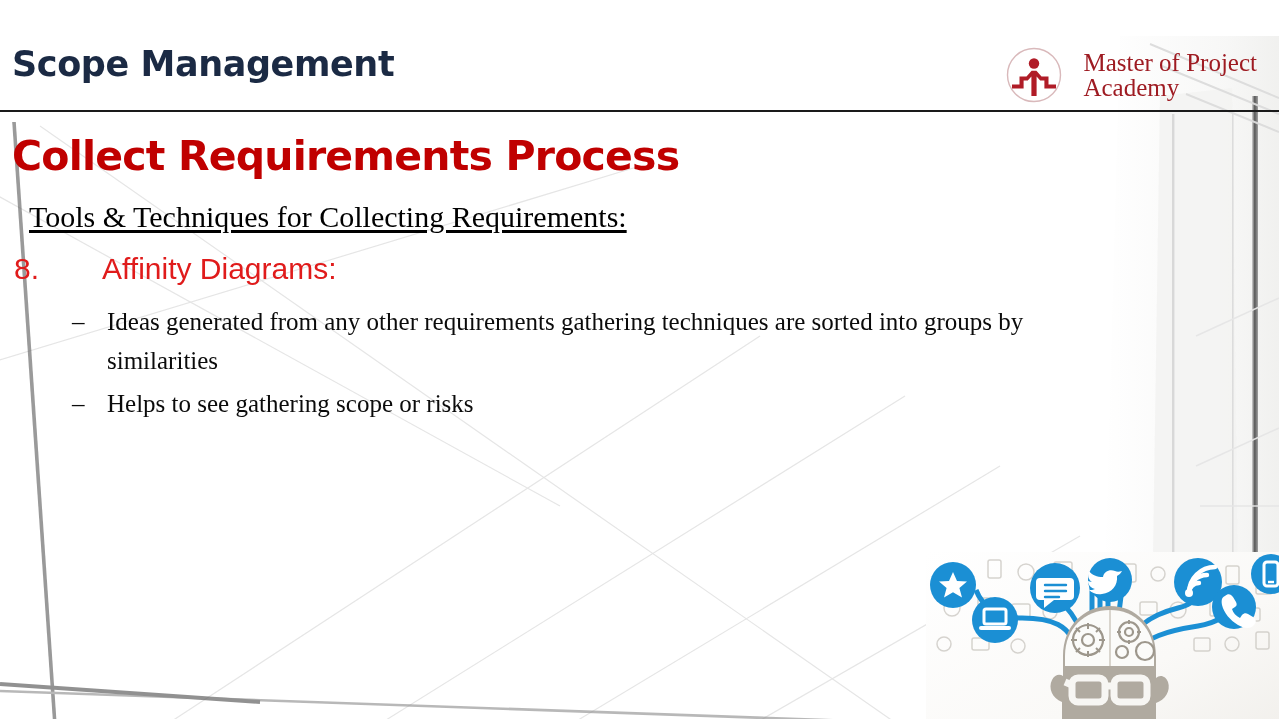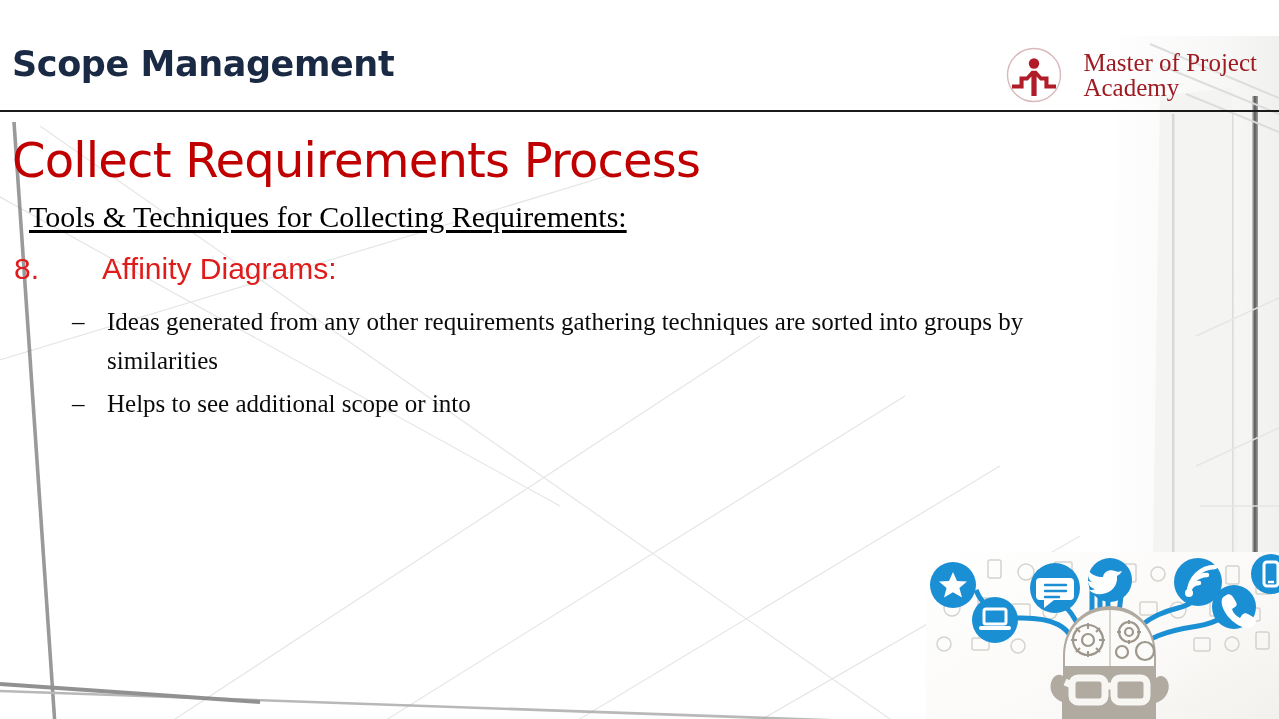--- a/index.html
+++ b/index.html
@@ -96,22 +96,22 @@
     position: absolute;
     left: 0;
     top: 76px;
     width: 1279px;
   }
   .slide-title {
     position: absolute;
     left: 12px;
     top: 20px;
     font-family: "DejaVu Sans", sans-serif;
-    font-weight: normal;
-    font-size: 48px;
+    font-weight: bold;
+    font-size: 41px;
     letter-spacing: -0.8px;
     color: #c00000;
     white-space: nowrap;
   }
   .subhead {
     position: absolute;
     left: 29px;
     top: 88px;
     font-family: "Liberation Serif", serif;
     font-size: 30px;
@@ -265,21 +265,21 @@
       <span class="num">8.</span><span>Affinity Diagrams:</span>
     </div>
 
     <div class="bullets">
       <div class="bullet">
         <span class="dash">–</span>
         <span class="btext">Ideas generated from any other requirements gathering techniques are sorted into groups by similarities</span>
       </div>
       <div class="bullet">
         <span class="dash">–</span>
-        <span class="btext">Helps to see additional scope or into</span>
+        <span class="btext">Helps to see gathering scope or risks</span>
       </div>
     </div>
   </div>
 
   <div class="illus">
     <svg viewBox="0 0 353 203" aria-hidden="true">
       <defs>
         <linearGradient id="illBg" x1="0" y1="0" x2="1" y2="1">
           <stop offset="0%" stop-color="#ffffff"></stop>
           <stop offset="60%" stop-color="#faf9f7"></stop>

